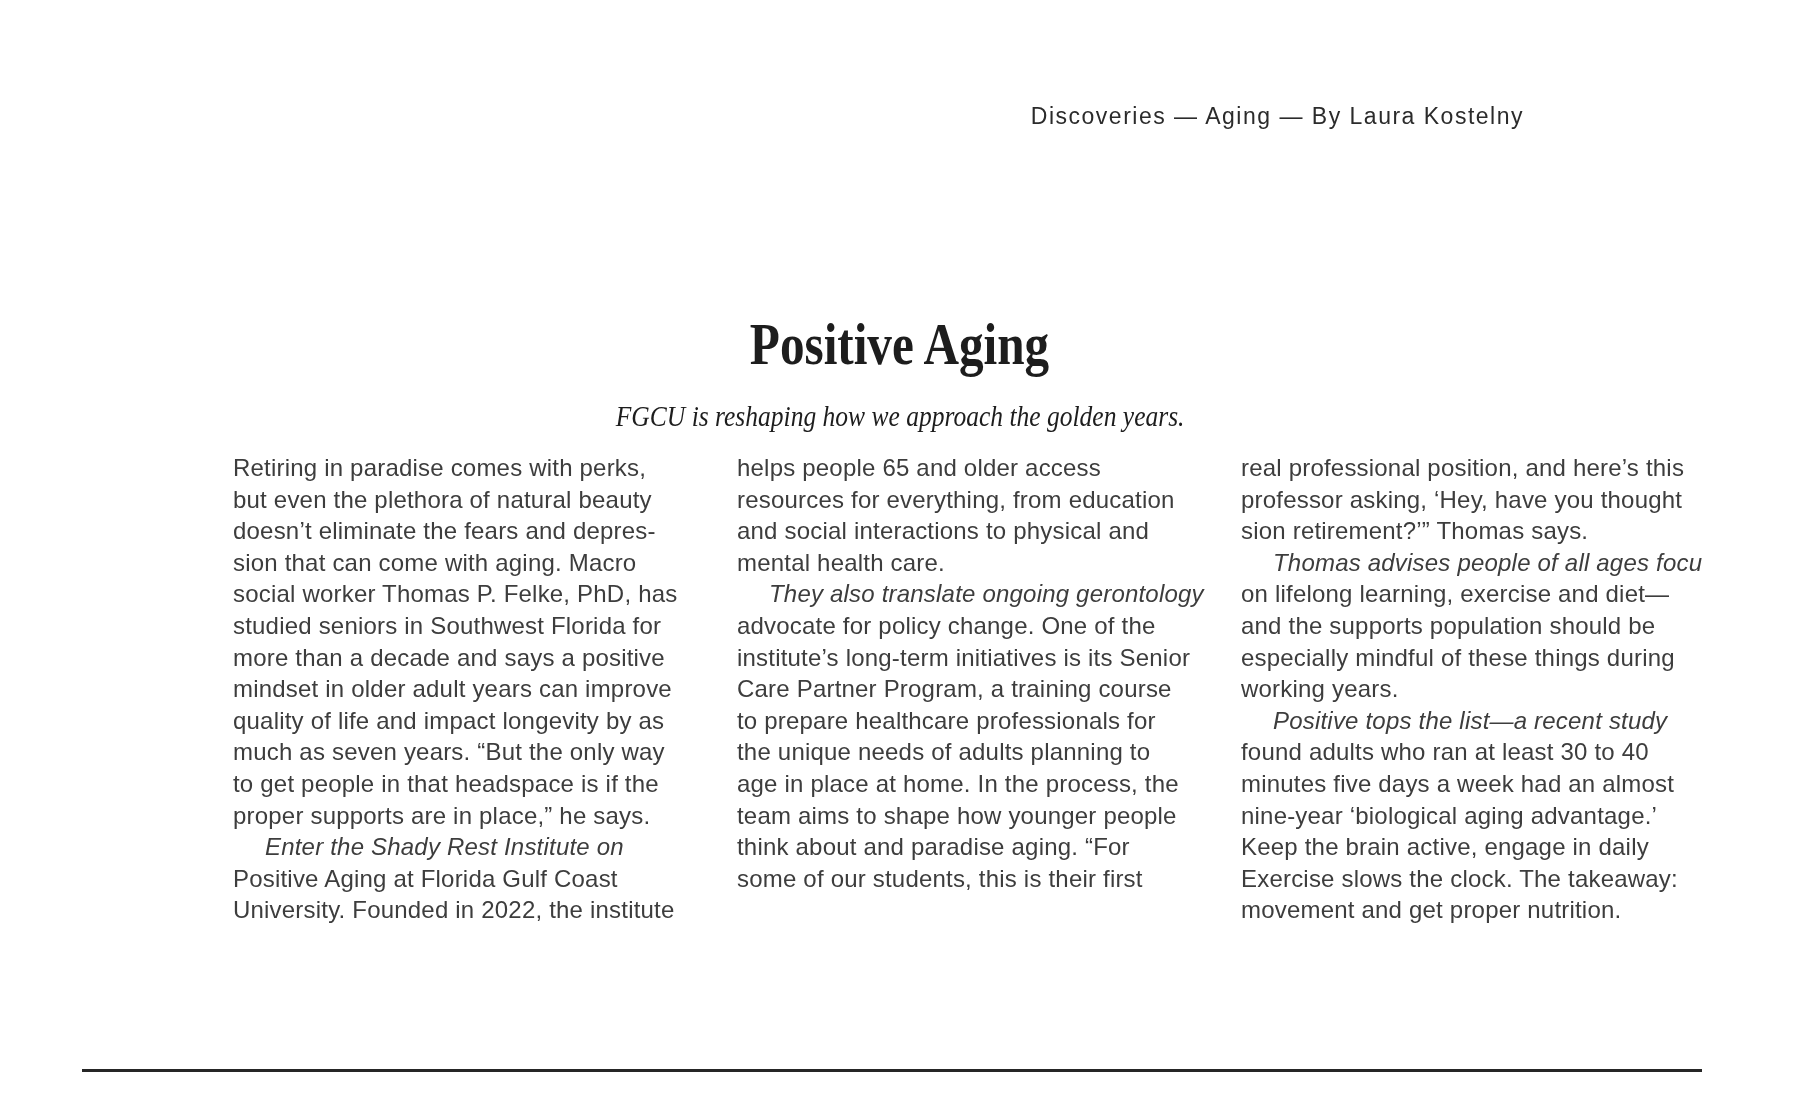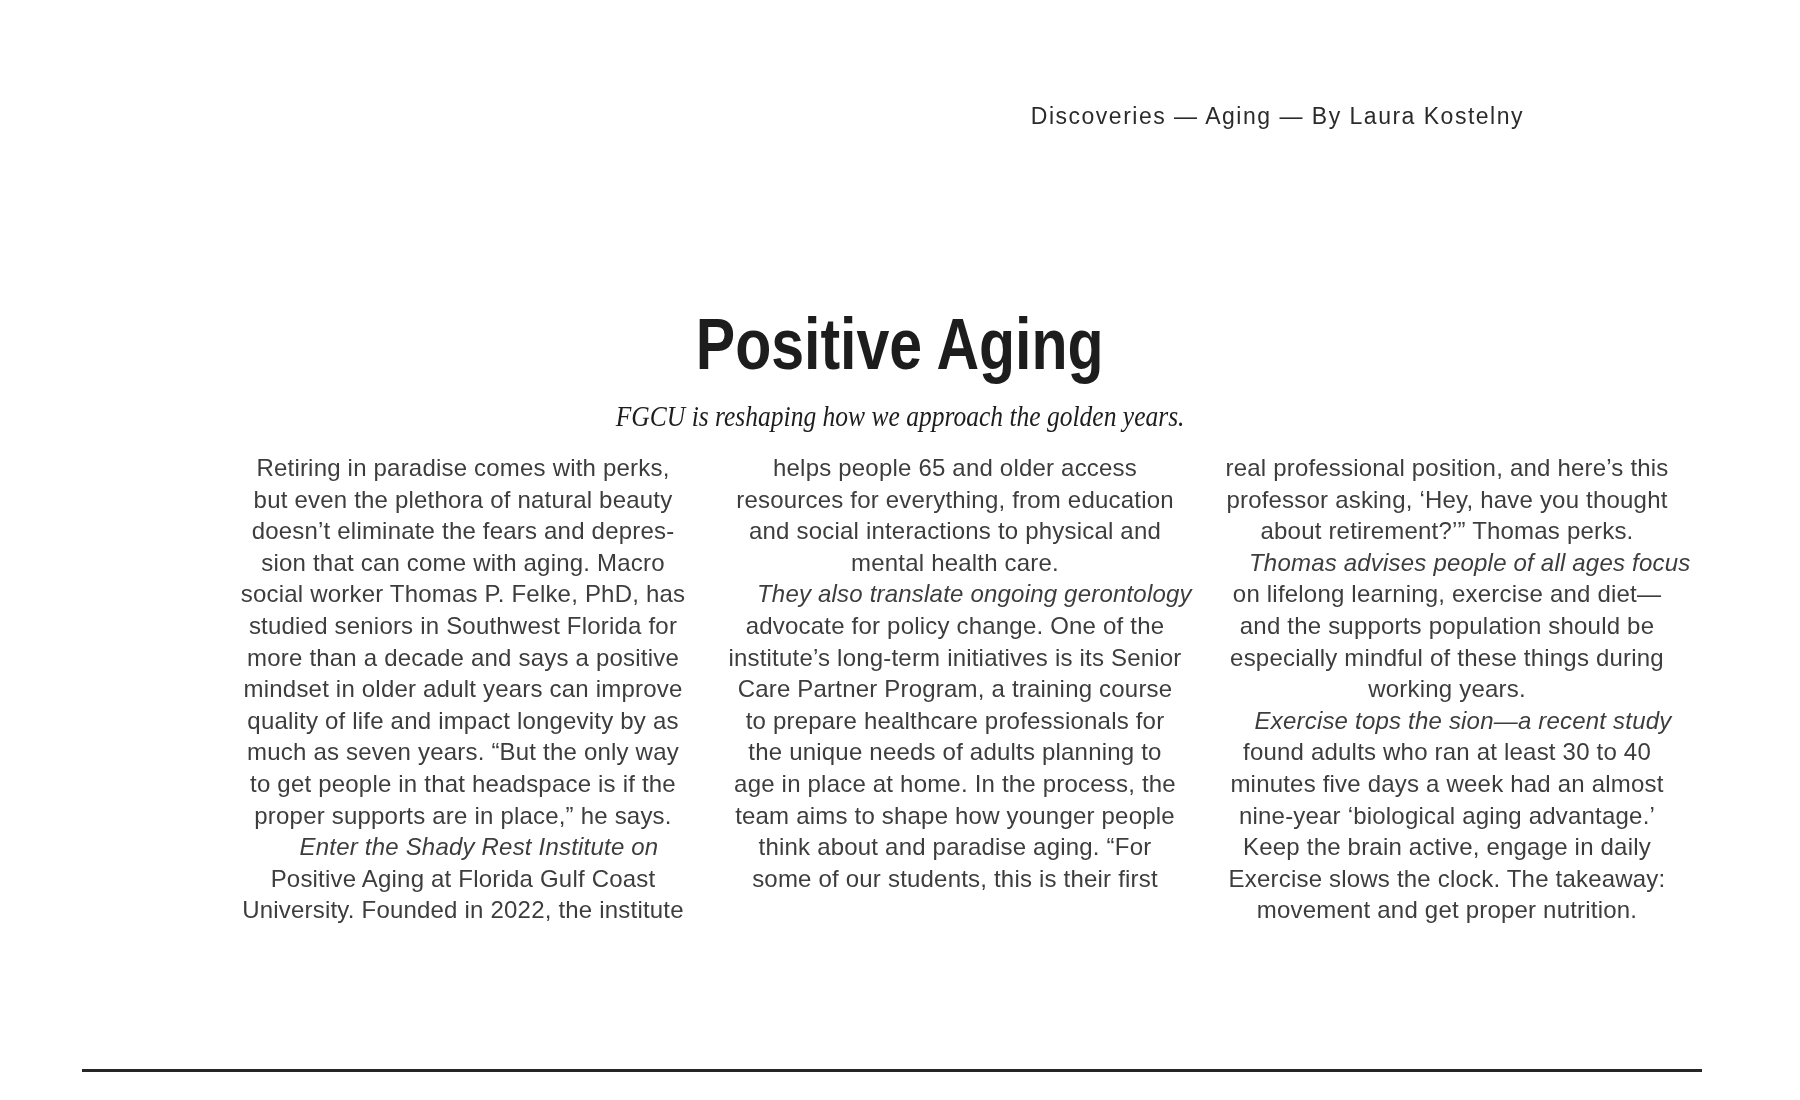--- a/index.html
+++ b/index.html
@@ -35,23 +35,23 @@
     left: 0;
     top: 0;
     width: 1800px;
     text-align: center;
   }
   .article-title {
     position: absolute;
     left: 0;
     top: 302px;
     width: 100%;
-    font-family: Liberation Sans, sans-serif;
+    font-family: Liberation Serif, serif;
     font-weight: 700;
-    font-size: 72px;
+    font-size: 60px;
     line-height: 84px;
     color: var(--title-text, #1d1d1d);
     white-space: nowrap;
   }
   .article-title .squeeze {
     display: inline-block;
     transform: scaleX(0.82);
     transform-origin: 50% 50%;
   }
   .article-subtitle {
@@ -72,22 +72,21 @@
     transform-origin: 50% 50%;
   }
 
   
   .article-body {
     position: absolute;
     left: 233px;
     top: 452px;
     width: 1445px;
     display: flex;
-    gap: 32px;
-    text-align: center;
+    gap: 44px;
   }
   .column {
     width: 460px;
     flex: 0 0 460px;
   }
   .line {
     font-size: 24px;
     line-height: 31.6px;
     letter-spacing: 0.2px;
     color: var(--body-text, #3d3d3d);
@@ -154,27 +153,27 @@
         <div class="line">to prepare healthcare professionals for</div>
         <div class="line">the unique needs of adults planning to</div>
         <div class="line">age in place at home. In the process, the</div>
         <div class="line">team aims to shape how younger people</div>
         <div class="line">think about and paradise aging. “For</div>
         <div class="line">some of our students, this is their first</div>
       </div>
       <div class="column">
         <div class="line">real professional position, and here’s this</div>
         <div class="line">professor asking, ‘Hey, have you thought</div>
-        <div class="line">about retirement?’” Thomas perks.</div>
+        <div class="line">sion retirement?’” Thomas says.</div>
         <div class="line indent">Thomas advises people of all ages focus</div>
         <div class="line">on lifelong learning, exercise and diet—</div>
         <div class="line">and the supports population should be</div>
         <div class="line">especially mindful of these things during</div>
         <div class="line">working years.</div>
-        <div class="line indent">Exercise tops the sion—a recent study</div>
+        <div class="line indent">Positive tops the list—a recent study</div>
         <div class="line">found adults who ran at least 30 to 40</div>
         <div class="line">minutes five days a week had an almost</div>
         <div class="line">nine-year ‘biological aging advantage.’</div>
         <div class="line">Keep the brain active, engage in daily</div>
         <div class="line">Exercise slows the clock. The takeaway:</div>
         <div class="line">movement and get proper nutrition.</div>
       </div>
     </div>
 
   <div class="footer-rule"></div>

